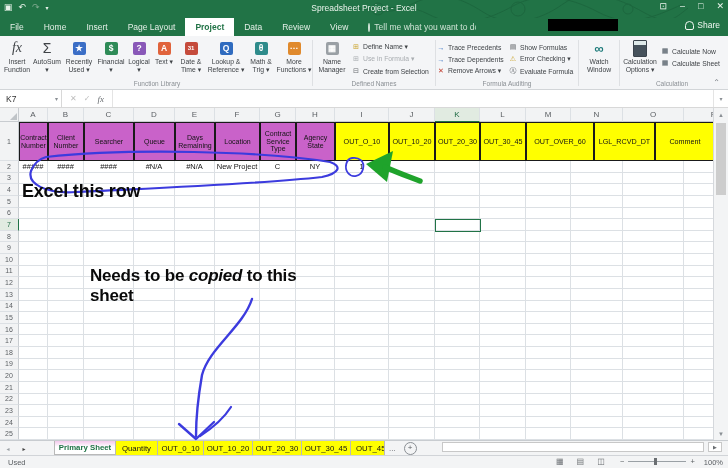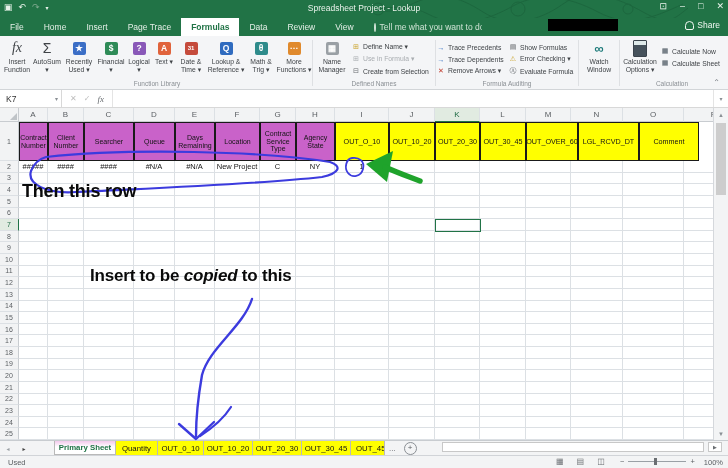--- a/index.html
+++ b/index.html
@@ -109,35 +109,35 @@
           <circle cx="210" cy="9" r="7"></circle>
           <circle cx="320" cy="9" r="5"></circle>
       </g>
     </svg>
     <div id="qat">
       <span>▣</span>
       <span>↶</span>
       <span style="color:#7FA98F">↷</span>
       <span style="font-size:6px">▾</span>
     </div>
-    <div id="apptitle">Spreadsheet Project - Lookup</div>
+    <div id="apptitle">Spreadsheet Project - Excel</div>
     <div id="winbtns">
       <span>⊡</span>
       <span>–</span>
       <span>□</span>
       <span>✕</span>
     </div>
   </div>
 
   <div id="tabrow">
     <div class="rtab">File</div>
     <div class="rtab">Home</div>
     <div class="rtab">Insert</div>
-    <div class="rtab">Page Trace</div>
-    <div class="rtab active">Formulas</div>
+    <div class="rtab">Page Layout</div>
+    <div class="rtab active">Project</div>
     <div class="rtab">Data</div>
     <div class="rtab">Review</div>
     <div class="rtab">View</div>
     <div id="tellme">
       <span class="bulb"></span>
       <span>Tell me what you want to do...</span>
     </div>
   </div>
   <div id="redacted"></div>
   <div id="share">
@@ -354,21 +354,21 @@
           <div class="cell hdr-m" style="width: 50px;">Searcher</div>
           <div class="cell hdr-m" style="width: 41px;">Queue</div>
           <div class="cell hdr-m" style="width: 40px;">Days Remaining</div>
           <div class="cell hdr-m" style="width: 45px;">Location</div>
           <div class="cell hdr-m" style="width: 36px;">Contract Service Type</div>
           <div class="cell hdr-m" style="width: 39px;">Agency State</div>
           <div class="cell hdr-y" style="width: 54px;">OUT_O_10</div>
           <div class="cell hdr-y" style="width: 46px;">OUT_10_20</div>
           <div class="cell hdr-y" style="width: 45px;">OUT_20_30</div>
           <div class="cell hdr-y" style="width: 46px;">OUT_30_45</div>
-          <div class="cell hdr-y" style="width: 52px;">OUT_OVER_60</div>
+          <div class="cell hdr-y" style="width: 68px;">OUT_OVER_60</div>
           <div class="cell hdr-y" style="width: 61px;">LGL_RCVD_DT</div>
           <div class="cell hdr-y" style="width: 60px;">Comment</div>
         </div>
         <div class="grid-row" style="height: 11.625px;">
           <div class="row-num">2</div>
           <div class="cell" style="width: 29px;">#####</div>
           <div class="cell" style="width: 36px;">####</div>
           <div class="cell" style="width: 50px;">####</div>
           <div class="cell" style="width: 41px;">#N/A</div>
           <div class="cell" style="width: 40px;">#N/A</div>
@@ -834,23 +834,24 @@
   <svg id="ink" viewBox="0 0 728 468">
     <path d="M 46 157 C 130 148, 262 151, 330 162 C 342 166, 340 173, 322 177 C 250 185, 130 189, 76 192 C 46 194, 27 184, 31 171 C 34 163, 39 159, 46 157" fill="none" stroke="#3C3BDE" stroke-width="2.2" stroke-linecap="round"></path>
     <path d="M 352 158 C 346 159, 344 168, 348 173 C 352 178, 361 177, 363 169 C 365 161, 359 157, 352 158" fill="none" stroke="#3C3BDE" stroke-width="1.8"></path>
     <polygon points="366,164 393,151 387,182" fill="#1FA32B"></polygon>
     <path d="M 385 167 C 398 173, 407 176, 420 181" fill="none" stroke="#1FA32B" stroke-width="5.5" stroke-linecap="round"></path>
     <path d="M 252 299 C 243 327, 209 348, 202 375 C 198 398, 196 417, 196 436" fill="none" stroke="#3C3BDE" stroke-width="2.4" stroke-linecap="round"></path>
     <path d="M 179 424 L 196 439 L 214 422" fill="none" stroke="#3C3BDE" stroke-width="2.4" stroke-linecap="round" stroke-linejoin="round"></path>
     <path d="M 231 407 C 224 418, 211 429, 200 436" fill="none" stroke="#3C3BDE" stroke-width="2.2" stroke-linecap="round"></path>
   </svg>
 
-  <div class="note" style="left:22px;top:181px;font-size:18px">Then this row</div>
+  <div class="note" style="left:22px;top:181px;font-size:18px">Excel this row</div>
   <div class="note" style="left:90px;top:266px;font-size:17px;line-height:19.5px">
-    <div><span>Insert to be </span><span style="font-style:italic">copied</span><span> to this</span></div>
+    <div><span>Needs to be </span><span style="font-style:italic">copied</span><span> to this</span></div>
+    <div>sheet</div>
   </div>
 
   <div id="sheettabs">
     <div class="tnav">◂</div>
     <div class="tnav on">▸</div>
     <div style="width:22px"></div>
     <div class="stab active" style="width:62px">Primary Sheet</div>
     <div class="stab" style="width:42px">Quantity</div>
     <div class="stab" style="width:46px">OUT_0_10</div>
     <div class="stab" style="width:49px">OUT_10_20</div>

